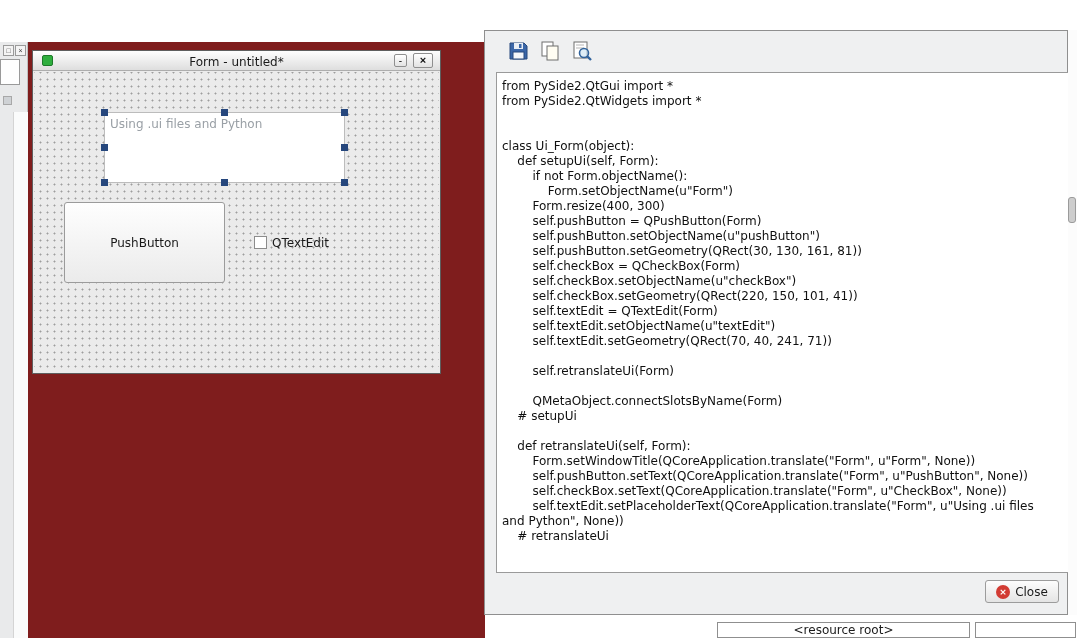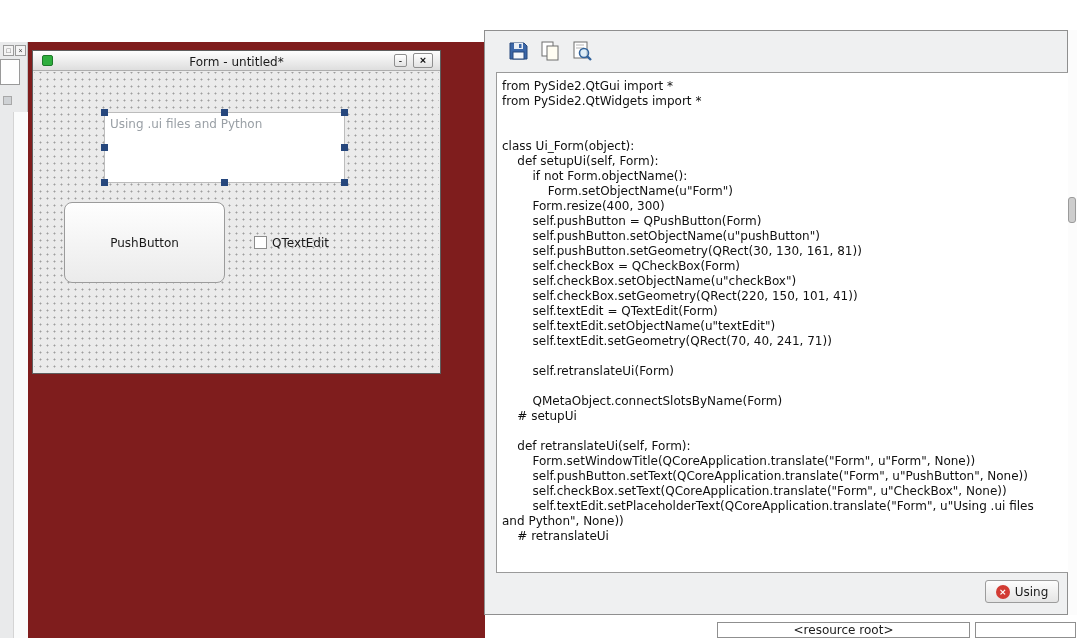--- a/index.html
+++ b/index.html
@@ -48,21 +48,21 @@
     background-image:radial-gradient(circle,#9d9d9d 0.9px,transparent 1.1px);
     background-size:7px 7px; background-position:3px 4px; }
   .w-textedit { position:absolute; left:70px; top:40px; width:241px; height:71px;
     background:#fff; border:1px solid #bcbcbc; }
   .placeholder { position:absolute; left:5px; top:4px; font-size:12px; color:#9aa0a6;text-align:center; }
   .handle { position:absolute; width:7px; height:7px; background:#26477d; }
   .h-nw{left:-4px;top:-4px} .h-n{left:calc(50% - 3.5px);top:-4px} .h-ne{right:-4px;top:-4px}
   .h-w{left:-4px;top:calc(50% - 3.5px)} .h-e{right:-4px;top:calc(50% - 3.5px)}
   .h-sw{left:-4px;bottom:-4px} .h-s{left:calc(50% - 3.5px);bottom:-4px} .h-se{right:-4px;bottom:-4px}
   .w-pushbutton { position:absolute; left:30px; top:130px; width:161px; height:81px;
-    background:linear-gradient(#fefefe,#ebebeb); border:1px solid #9b9b9b; border-radius:8px;
+    background:linear-gradient(#fefefe,#ebebeb); border:1px solid #9b9b9b; border-radius:3px;
     display:flex; align-items:center; justify-content:center; font-size:12px; color:#1a1a1a; }
   .w-checkbox { position:absolute; left:220px; top:150px; width:101px; height:41px;
     display:flex; align-items:center; gap:5px; }
   .cb-indicator { width:13px; height:13px; background:#fff; border:1px solid #8c8c8c; }
   .cb-label { font-size:12px; color:#1a1a1a; }
 
   
   .code-dialog { position:absolute; left:484px; top:30px; width:584px; height:585px;
     background:#eff0f1; border:1px solid #8f8f8f; }
   .dlg-btn { position:absolute; top:6px; width:28px; height:28px; background:transparent;
@@ -306,21 +306,21 @@
     # retranslateUi</pre>
       <div class="vscroll">
         <span class="arr up">▲</span>
         <span class="vthumb"></span>
         <span class="arr down">▼</span>
       </div>
     </div>
 
     <button class="close-btn">
       <span class="close-badge">×</span>
-      <span>Using</span>
+      <span>Close</span>
     </button>
   </div>
 
   <div class="bottom-area">
     <div class="resource-root-box">&lt;resource root&gt;</div>
     <div class="resource-side-box"></div>
   </div>
 
   <div class="right-strip">
     <div class="right-thumb"></div>

